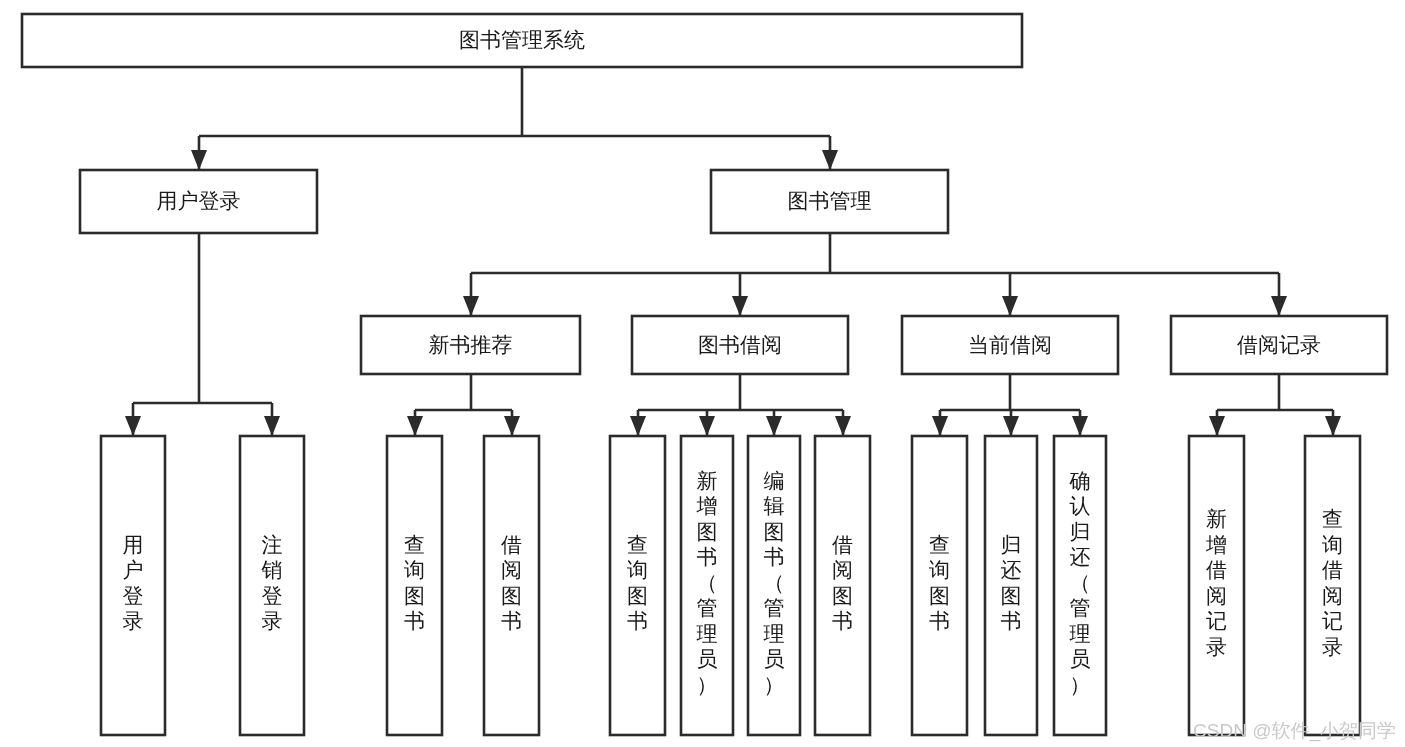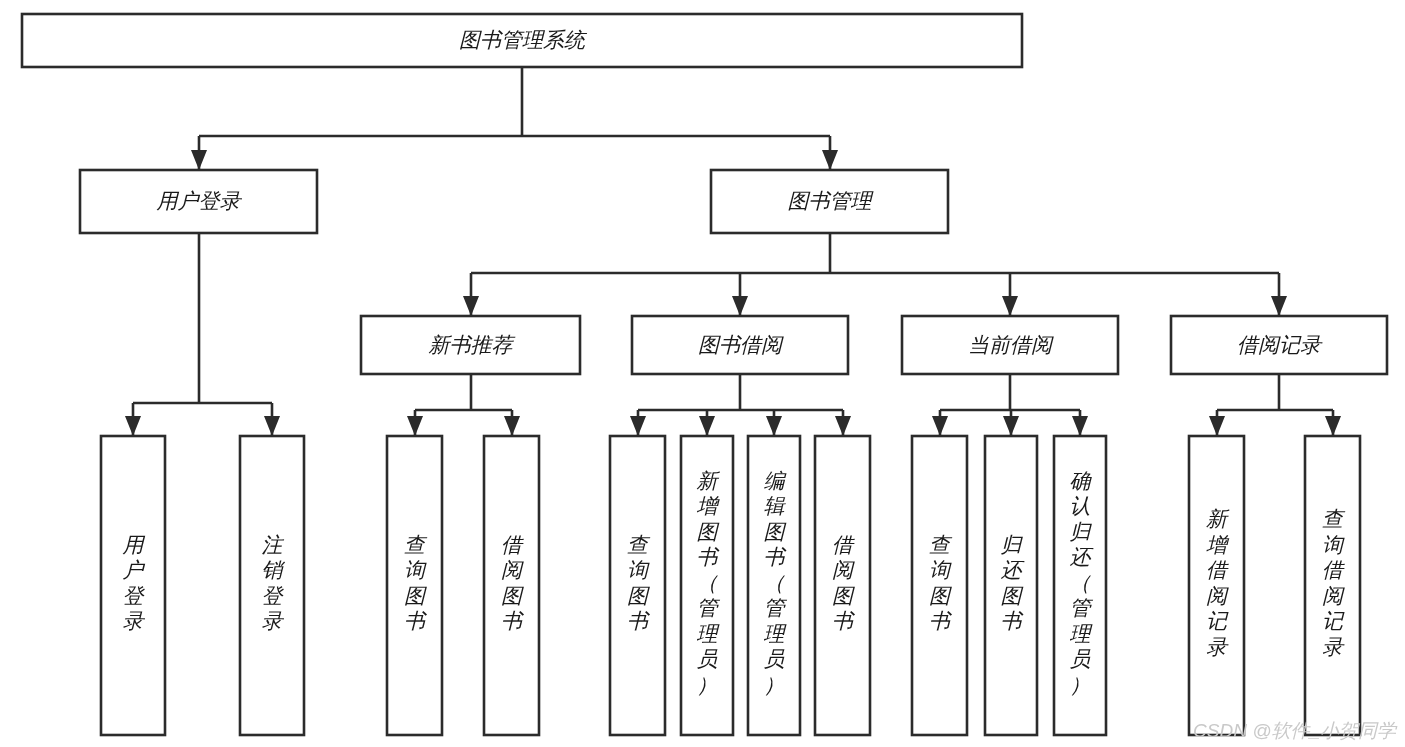--- a/index.html
+++ b/index.html
@@ -13,21 +13,20 @@
     font-family: "Liberation Sans", "DejaVu Sans", sans-serif;
     overflow: hidden;
     position: relative;
   }
   #diagram-root {
     position: absolute;
     left: 0;
     top: 0;
     width: 1405px;
     height: 655px;
-    font-style: italic;
   }
   .node-rect {
     fill: #ffffff;
     stroke: #2b2b2b;
     stroke-width: 2.6;
   }
   .connector {
     fill: none;
     stroke: #2b2b2b;
     stroke-width: 2.6;

